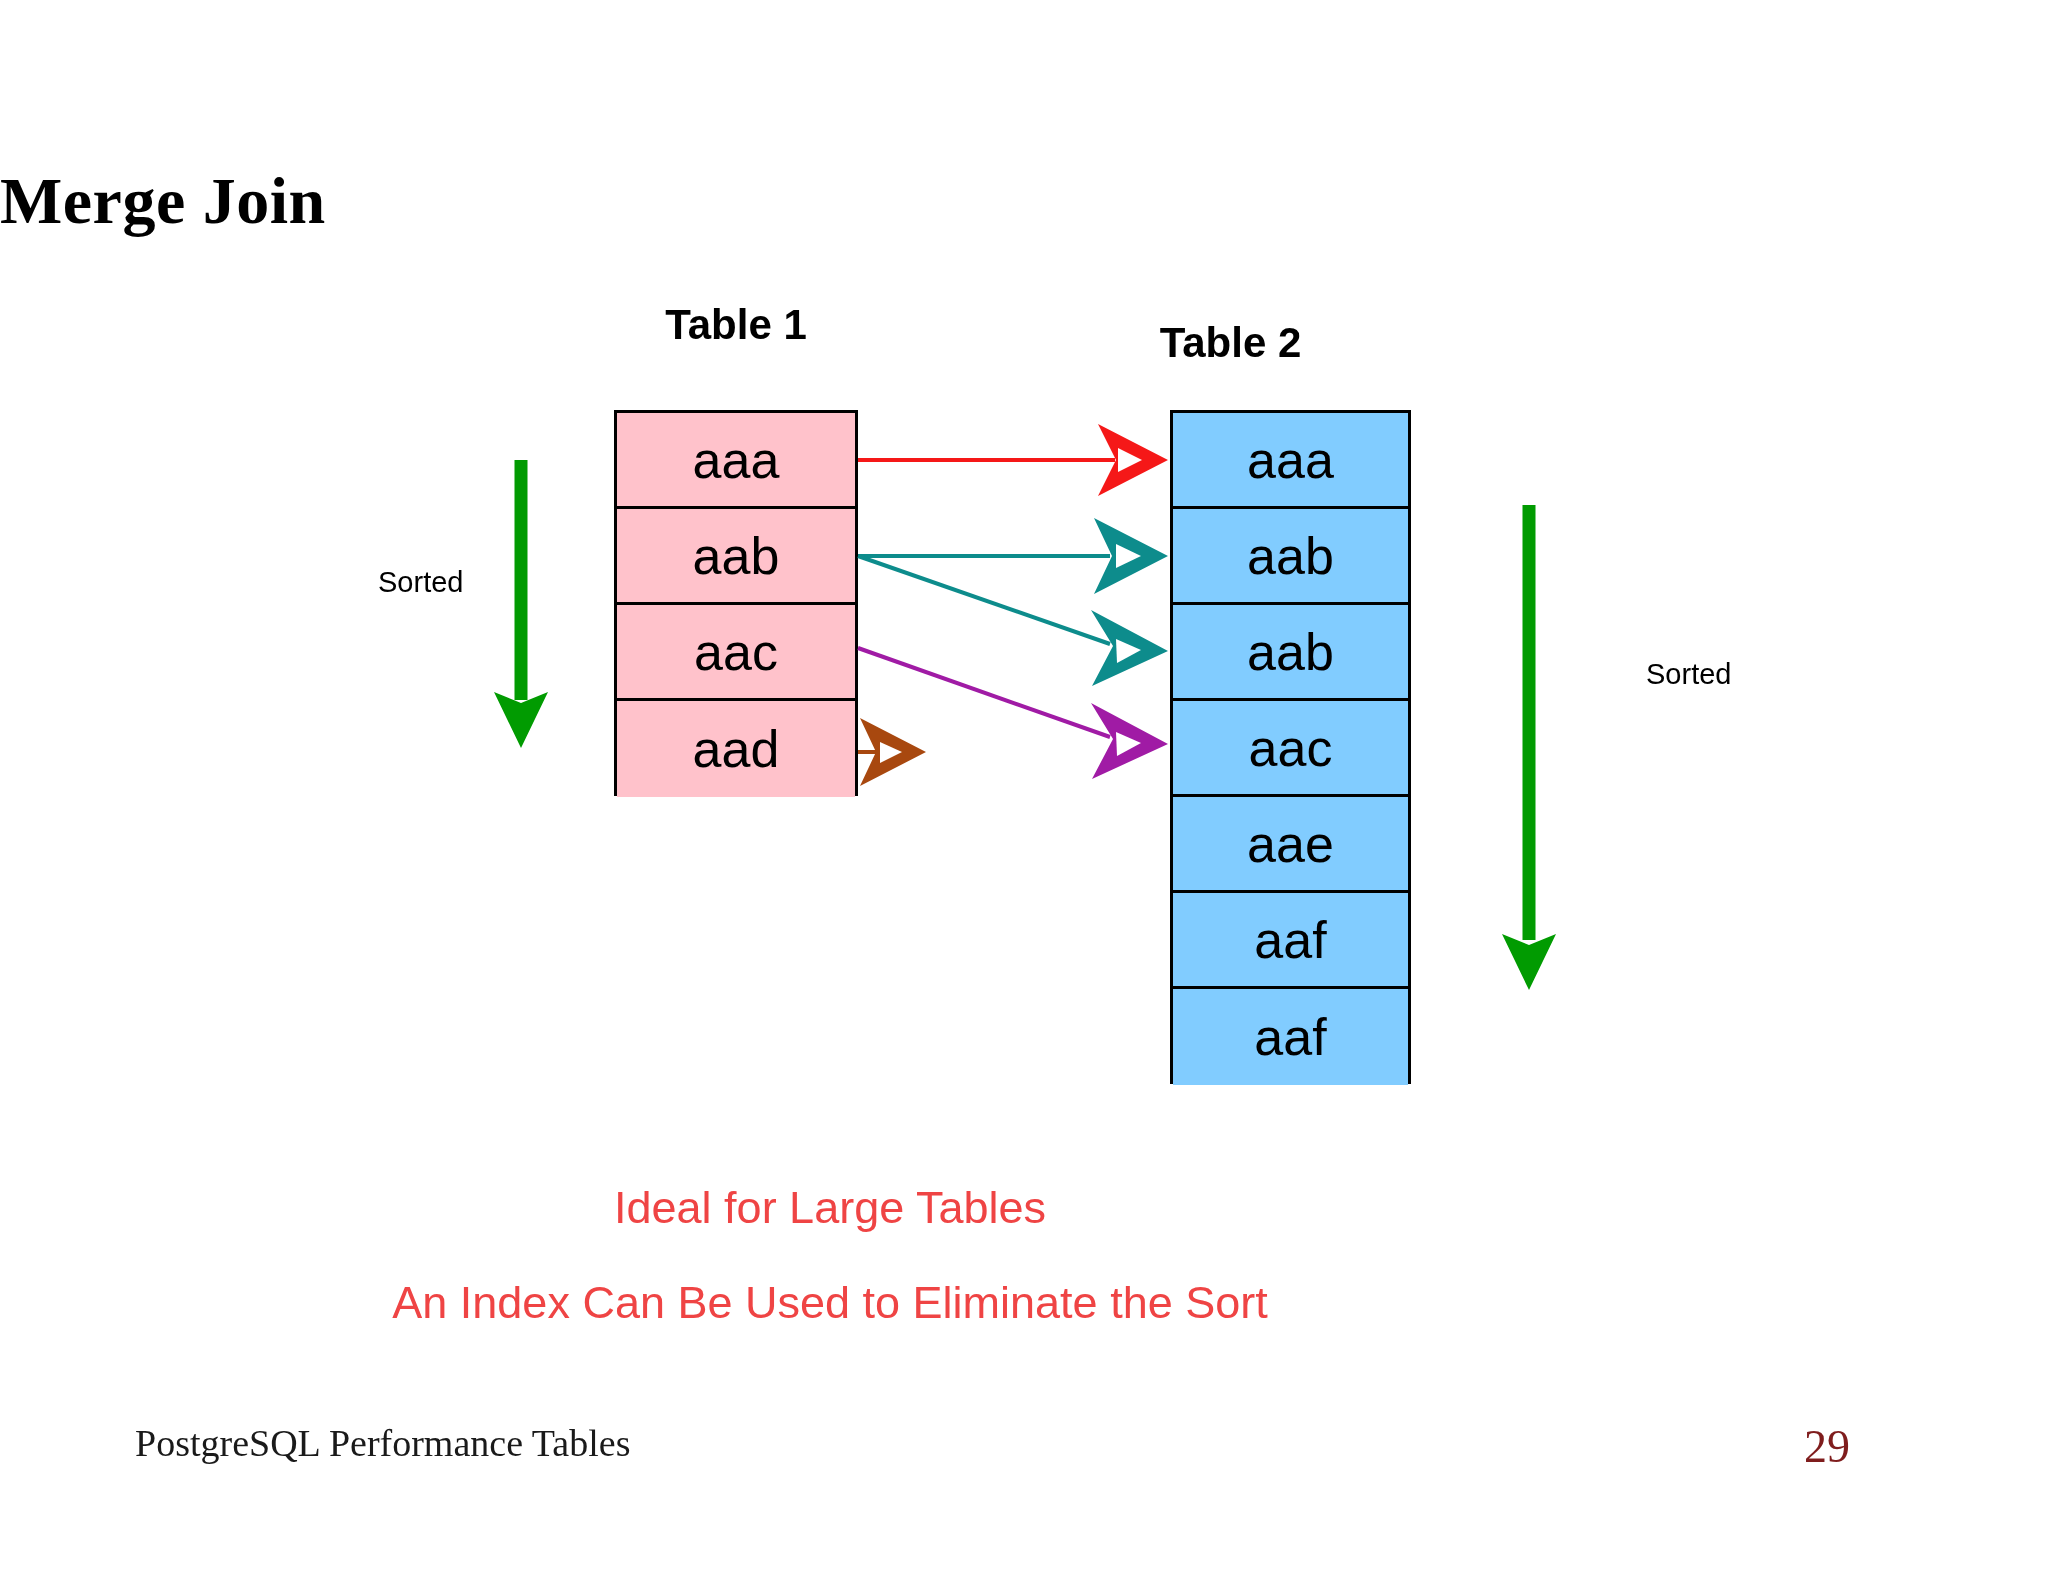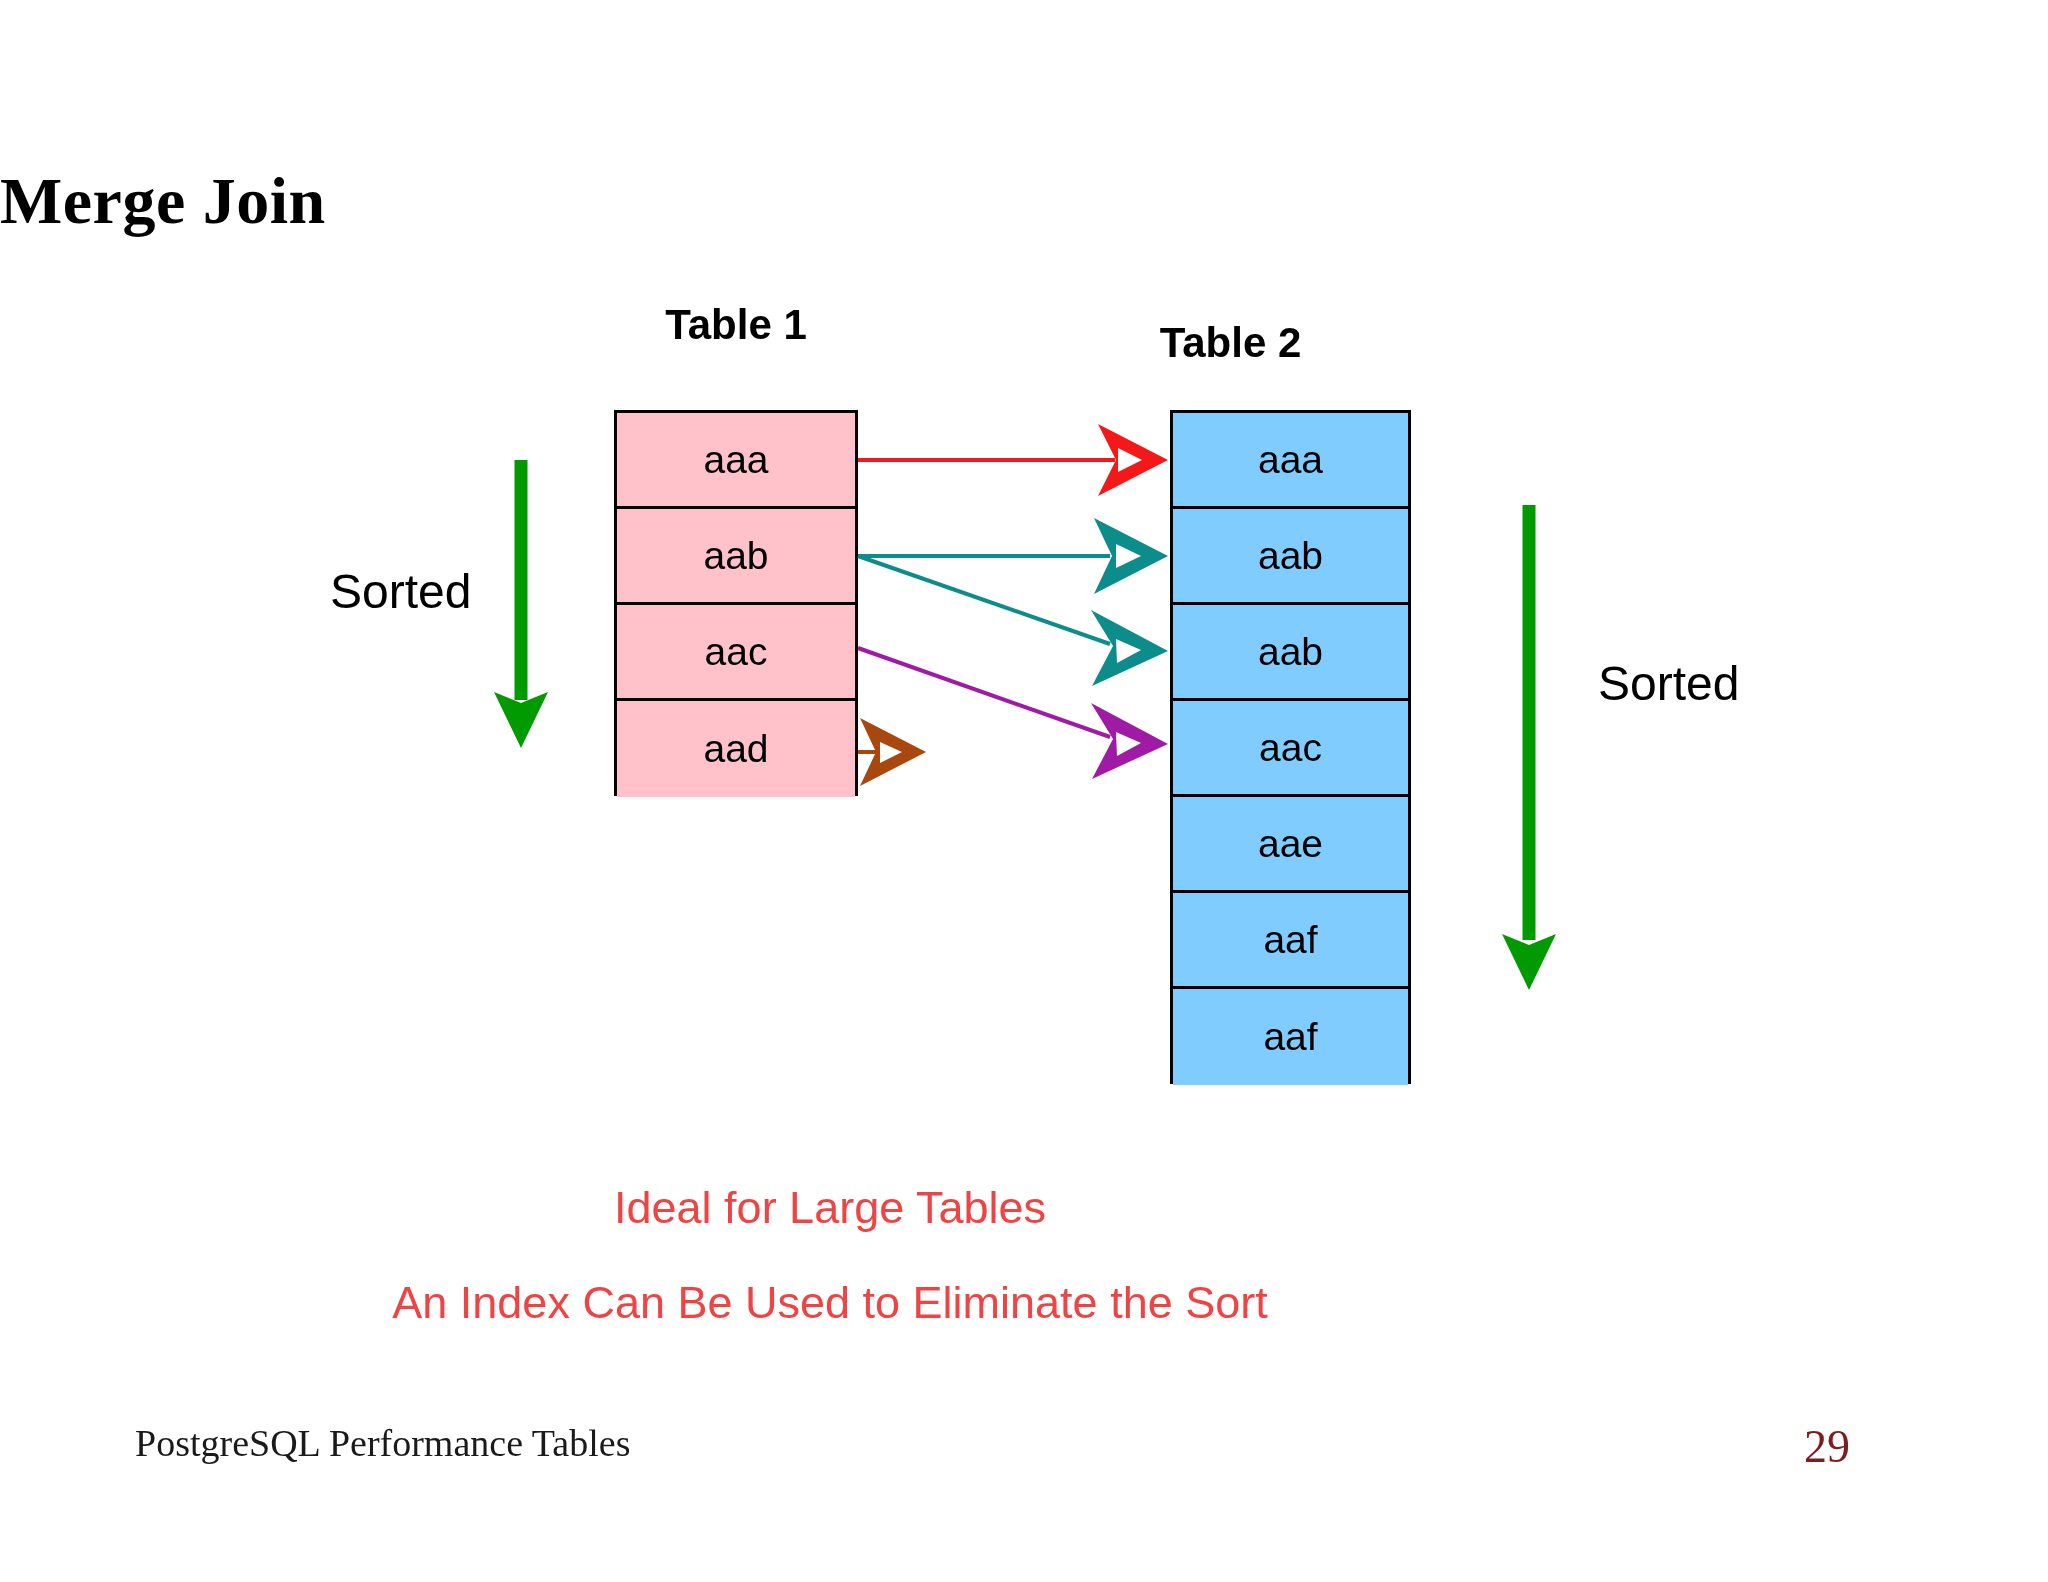--- a/index.html
+++ b/index.html
@@ -52,37 +52,38 @@
   #table1-box { left: 614px;  top: 410px; width: 244px; height: 386px; }
   #table2-box { left: 1170px; top: 410px; width: 241px; height: 674px; }
 
   .table-row-cell {
     box-sizing: border-box;
     height: 96px;
     display: flex;
     align-items: center;
     justify-content: center;
     font-family: "Liberation Sans", sans-serif;
-    font-size: 39px;
+    font-size: 52px;
     color: #000000;
     border-bottom: 3px solid #000000;
   }
   .table-row-cell:last-child { border-bottom: none; }
   #table1-box .table-row-cell { background: #ffc2cb; }
   #table2-box .table-row-cell { background: #81ccff; }
   #table2-box .table-row-cell { height: 96px; }
 
   
   .sorted-label {
     position: absolute;
     font-family: "Liberation Sans", sans-serif;
-    font-size: 48px;
+    font-size: 29px;
     color: #000000;
     line-height: 1;
     white-space: nowrap;
+    margin-left: 48px;
   }
   #sorted-left  { left: 330px;  top: 568px; }
   #sorted-right { left: 1598px; top: 660px; }
 
   
   .caption-line {
     position: absolute;
     left: 0;
     width: 1660px;
     text-align: center;

